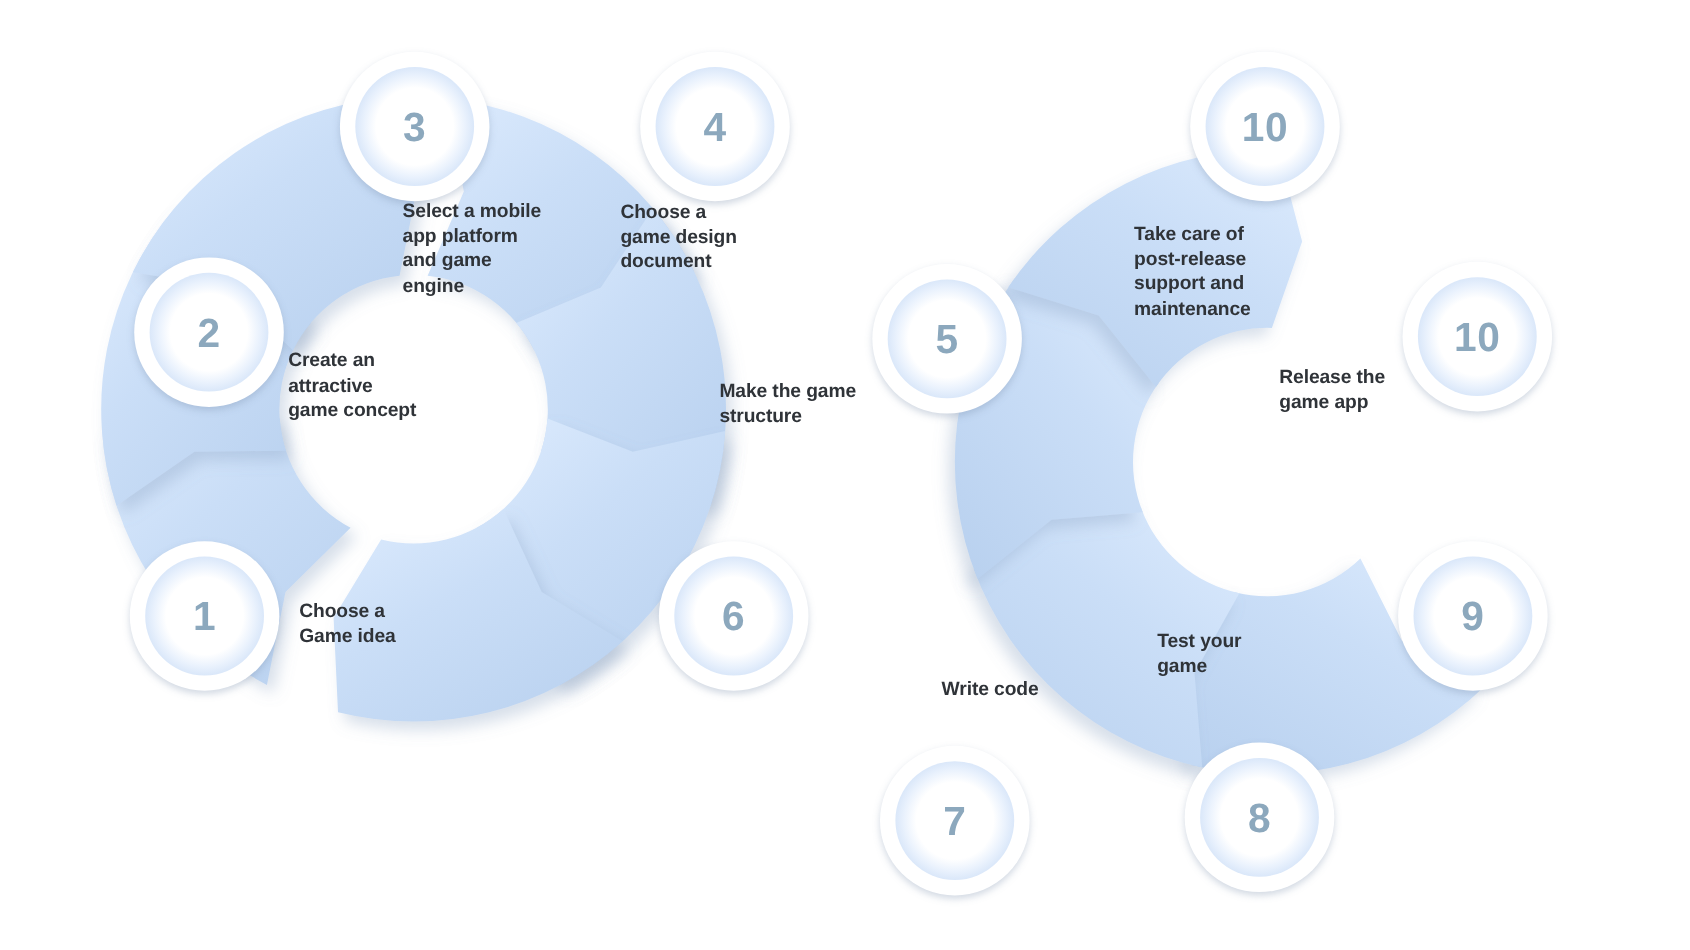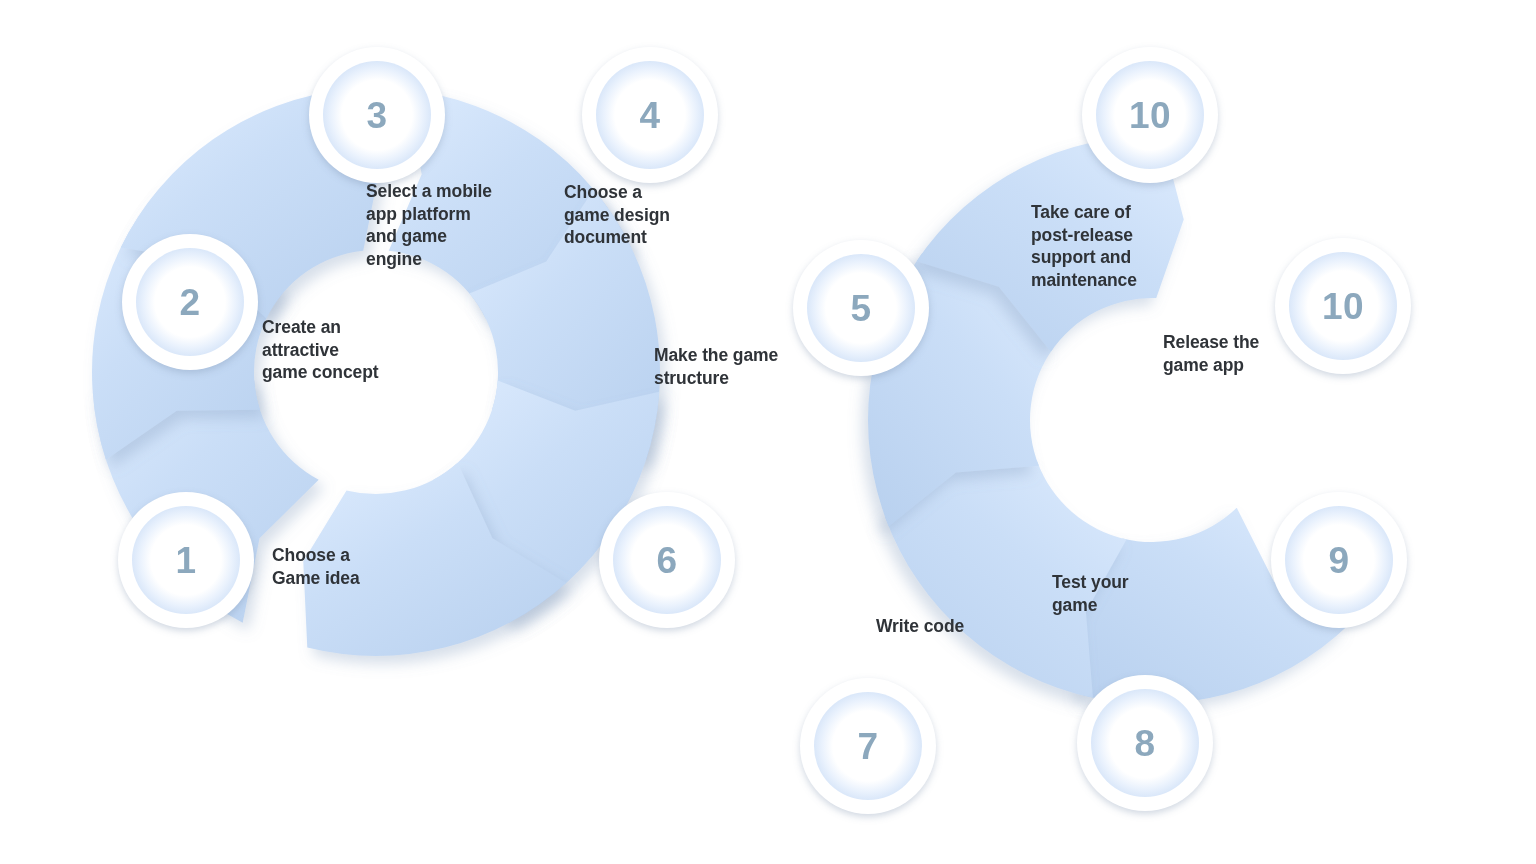--- a/index.html
+++ b/index.html
@@ -1440,21 +1440,21 @@
 game concept</div>
   <div class="seg-label" style="left:366px; top:180px; width:160px;">Select a mobile
 app platform
 and game
 engine</div>
   <div class="seg-label" style="left:564px; top:181px; width:160px;">Choose a
 game design
 document</div>
   <div class="seg-label" style="left:654px; top:344px; width:165px;">Make the game
 structure</div>
-  <div class="seg-label" style="left:856px; top:615px; width:140px;margin-left:20px;">Write code</div>
+  <div class="seg-label" style="left:856px; top:615px; width:140px;">Write code</div>
   <div class="seg-label" style="left:1052px; top:571px; width:140px;">Test your
 game</div>
   <div class="seg-label" style="left:1163px; top:331px; width:150px;">Release the
 game app</div>
   <div class="seg-label" style="left:1031px; top:186px; width:160px;margin-top:15px;">Take care of
 post-release
 support and
 maintenance</div>
 
 </div>

